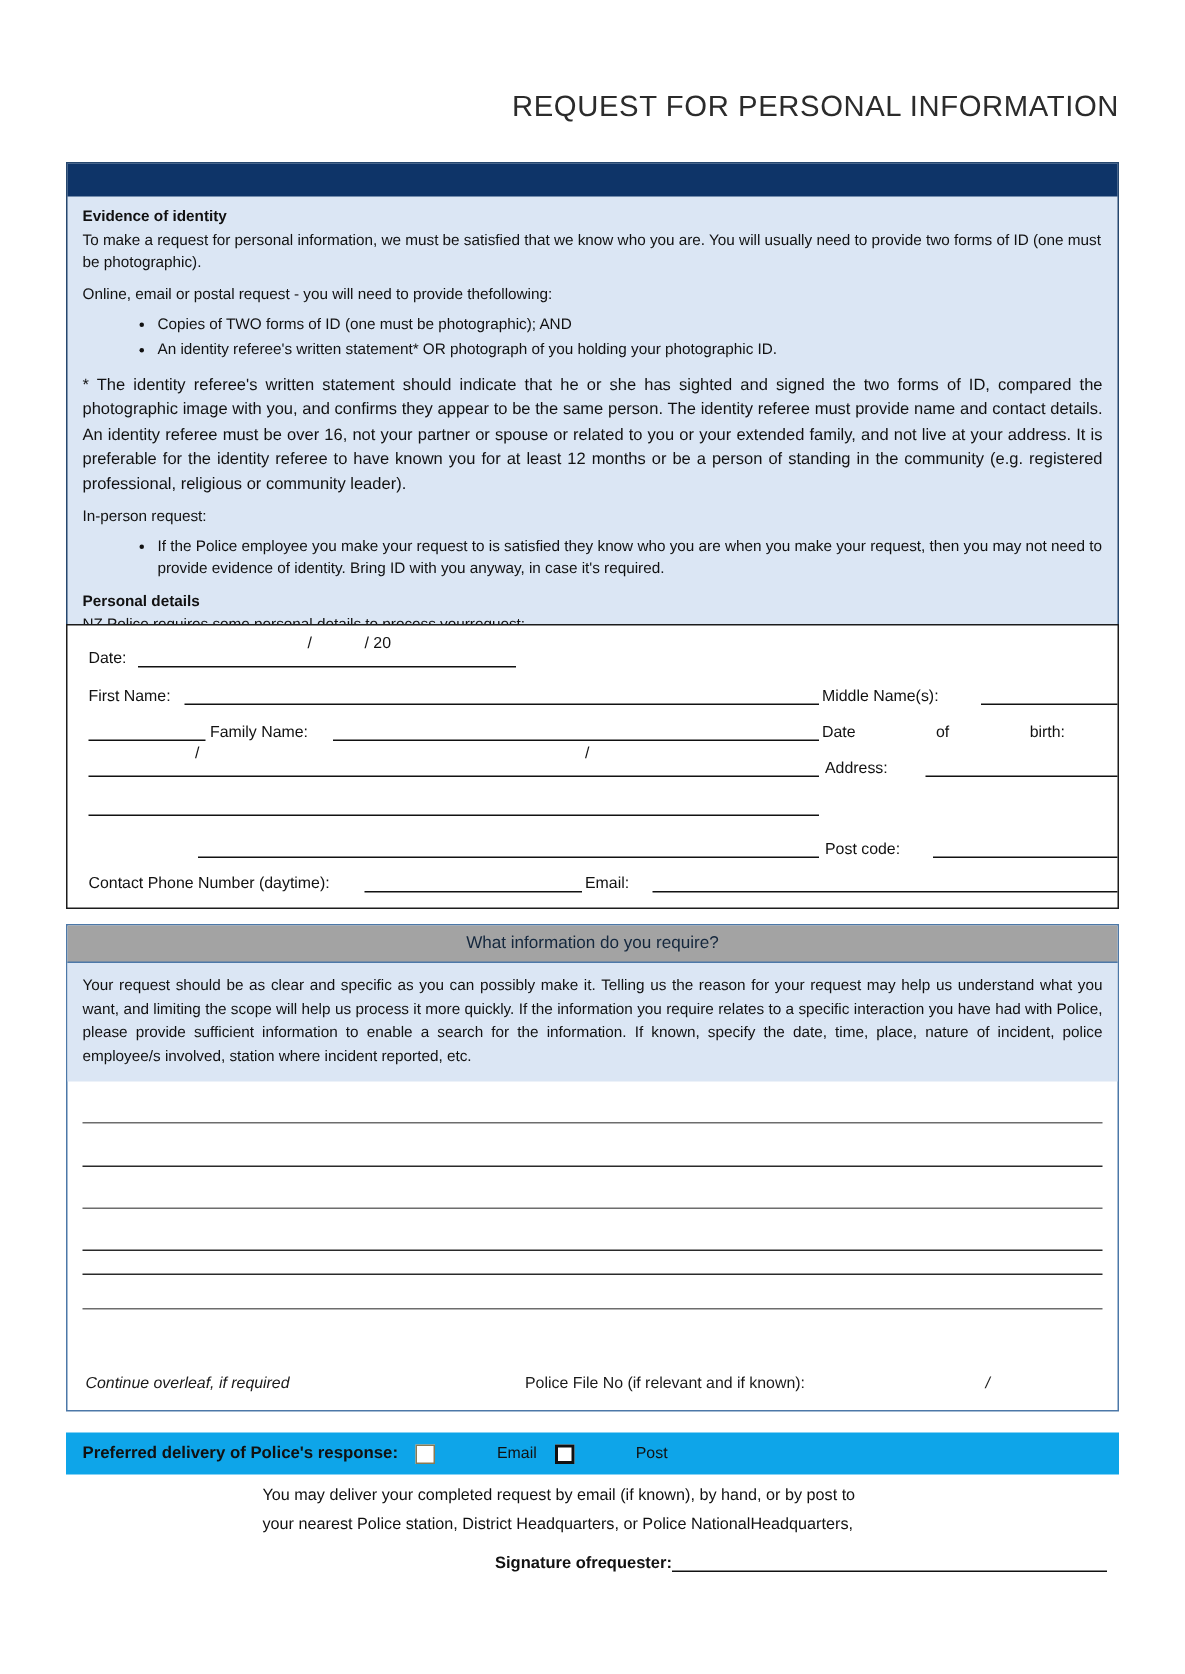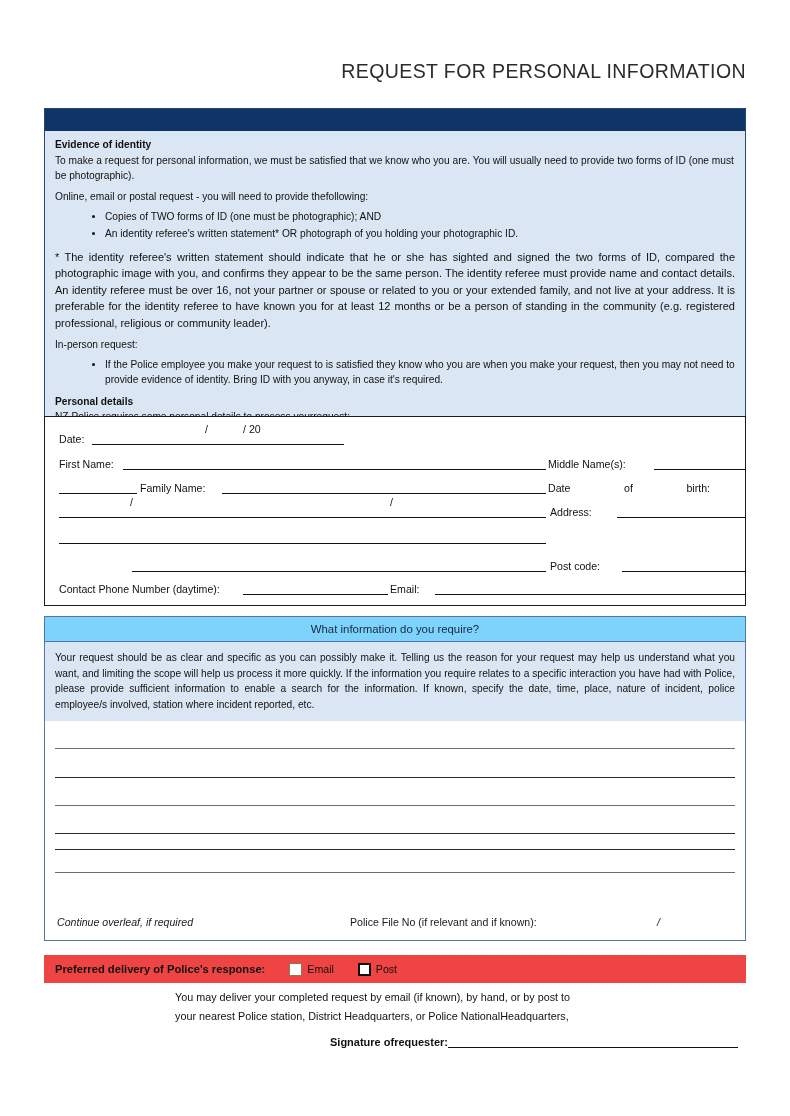--- a/index.html
+++ b/index.html
@@ -80,21 +80,21 @@
   
   .request-block {
     position: absolute;
     left: 44px; top: 616px;
     width: 702px; height: 325px;
     border: 1px solid #4c78a8;
     background: #ffffff;
   }
   .req-header {
     height: 25px;
-    background: #7dd3fc;
+    background: #a3a3a3;
     border-bottom: 1px solid #4c78a8;
     text-align: center;
     font-size: 11.4px;
     color: #14273d;
     line-height: 25px;
   }
   .req-intro {
     background: #dbe6f4;
     padding: 8px 10px 9px 10px;
     font-size: 10.2px;
@@ -113,27 +113,27 @@
   }
   .continue-note { position: absolute; left: 12px; top: 6px; font-style: italic; font-size: 10.6px; }
   .file-no { position: absolute; left: 305px; top: 6px; font-size: 10.6px; }
   .file-slash { position: absolute; left: 612px; top: 6px; font-style: italic; font-size: 10.6px; }
 
   
   .delivery-bar {
     position: absolute;
     left: 44px; top: 955px;
     width: 702px; height: 28px;
-    background: #ef4444;
+    background: #0ea5e9;
     display: flex;
     align-items: center;
     padding-left: 11px;
   }
   .delivery-label { font-weight: bold; font-size: 11.2px; color: #111; }
-  .cb-wrap { display: inline-flex; align-items: center; margin-left: 24px; }
+  .cb-wrap { display: inline-flex; align-items: center; margin-left: 12px; gap: 36px; }
   .cbox {
     width: 13px; height: 13px;
     background: #ffffff;
     display: inline-block;
   }
   .cbox.light { border: 1.3px solid #8a7a52; }
   .cbox.dark  { border: 2px solid #111111; }
   .cb-text { margin-left: 5px; font-size: 10.6px; color: #111; }
 
   

